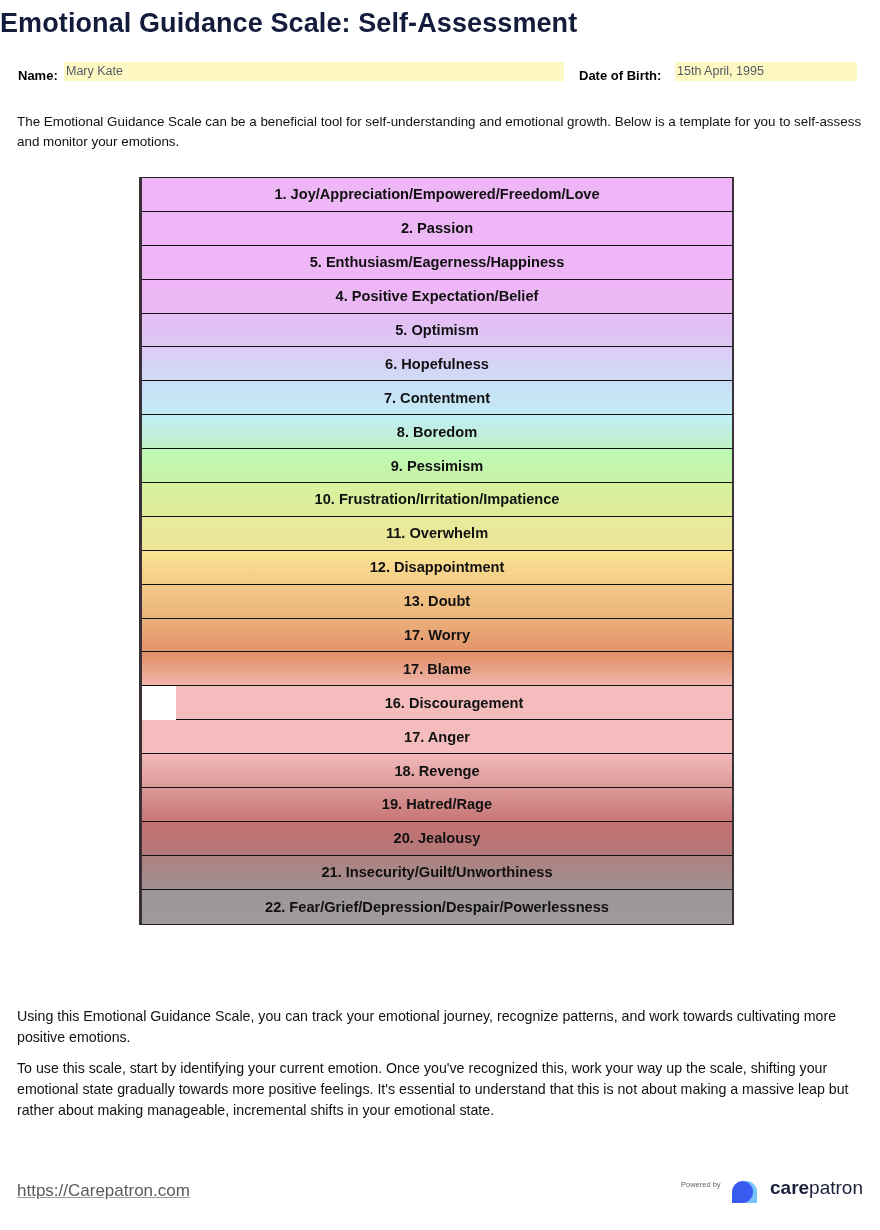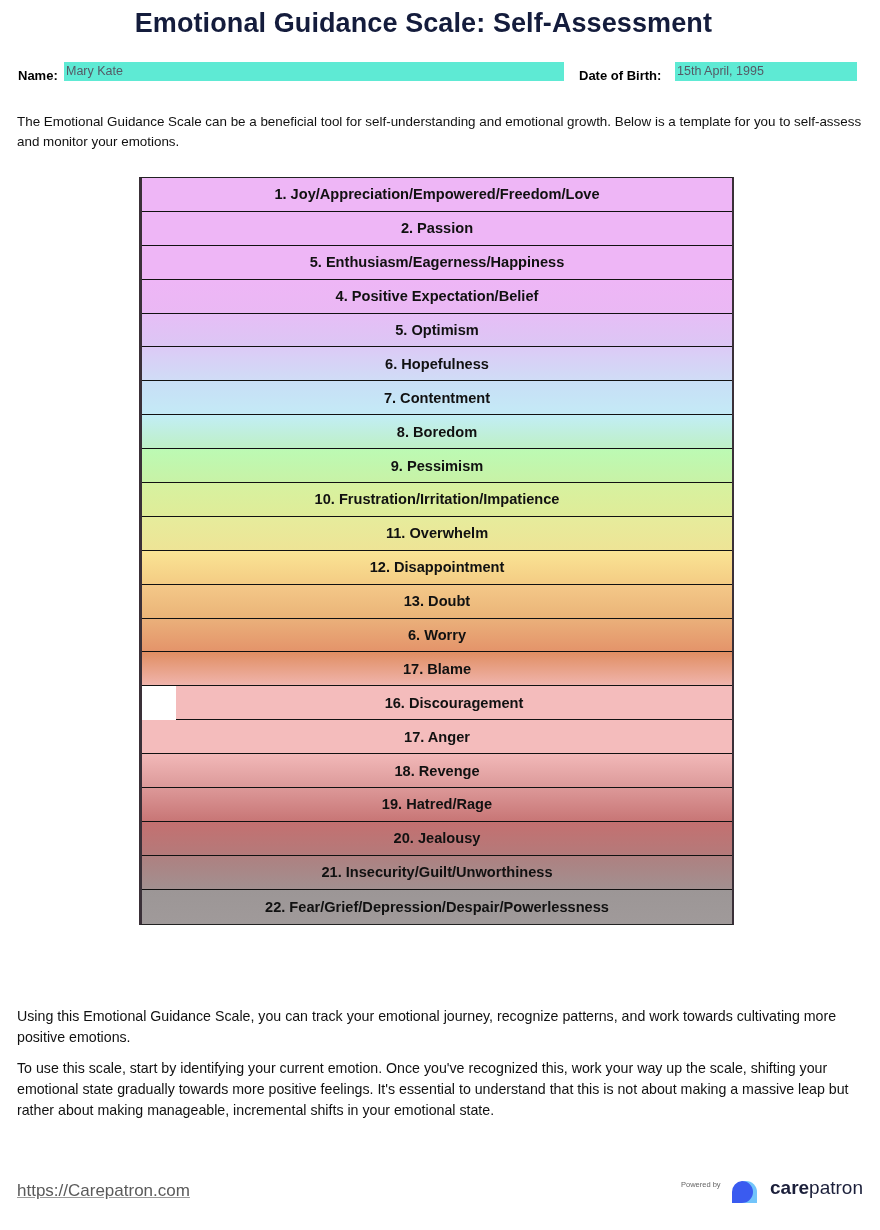--- a/index.html
+++ b/index.html
@@ -1,24 +1,24 @@
 <!DOCTYPE html>
 <html><head>
 <meta charset="utf-8">
 <style>
   html, body { margin: 0; padding: 0; background: #ffffff; }
   body { width: 880px; height: 1230px; position: relative; overflow: hidden;
          font-family: "Liberation Sans", sans-serif; color: #111; }
 
-  .title { position: absolute; top: 8px; left: 0; width: 712px; text-align: right;
+  .title { position: absolute; top: 8px; left: 0; width: 712px; text-align: left;
            font-size: 27px; font-weight: bold; color: #141c3c; letter-spacing: 0.1px; }
 
   .field-row { position: absolute; top: 62px; left: 18px; width: 842px; height: 22px; }
   .field-label { position: absolute; top: 6px; font-size: 13px; font-weight: bold; color: #000; }
-  .field-value { position: absolute; top: 0; height: 19px; background: #5eead4;
+  .field-value { position: absolute; top: 0; height: 19px; background: #fef9c3;
                  font-size: 12.5px; color: #555a66; padding: 2px 2px 0 2px; box-sizing: border-box; }
   #name-label { left: 0; }
   #name-value { left: 46px; width: 500px; }
   #dob-label { left: 561px; }
   #dob-value { left: 657px; width: 182px; }
 
   .intro { position: absolute; top: 112px; left: 17px; width: 850px;
            font-size: 13.4px; line-height: 20px; color: #111; }
 
   .scale { position: absolute; top: 177px; left: 139px; width: 595px;
@@ -61,21 +61,21 @@
     <div class="scale-row" style="background: linear-gradient(rgb(238, 182, 246), rgb(234, 184, 244));">4. Positive Expectation/Belief</div>
     <div class="scale-row" style="background: linear-gradient(rgb(230, 190, 246), rgb(220, 198, 244));">5. Optimism</div>
     <div class="scale-row" style="background: linear-gradient(rgb(220, 202, 246), rgb(208, 220, 246));">6. Hopefulness</div>
     <div class="scale-row" style="background: linear-gradient(rgb(200, 222, 246), rgb(196, 234, 246));">7. Contentment</div>
     <div class="scale-row" style="background: linear-gradient(rgb(194, 238, 246), rgb(190, 240, 198));">8. Boredom</div>
     <div class="scale-row" style="background: linear-gradient(rgb(188, 250, 180), rgb(200, 242, 166));">9. Pessimism</div>
     <div class="scale-row" style="background: linear-gradient(rgb(214, 242, 160), rgb(224, 236, 152));">10. Frustration/Irritation/Impatience</div>
     <div class="scale-row" style="background: linear-gradient(rgb(230, 236, 156), rgb(238, 228, 150));">11. Overwhelm</div>
     <div class="scale-row" style="background: linear-gradient(rgb(250, 228, 148), rgb(244, 204, 132));">12. Disappointment</div>
     <div class="scale-row" style="background: linear-gradient(rgb(244, 200, 136), rgb(234, 180, 120));">13. Doubt</div>
-    <div class="scale-row" style="background: linear-gradient(rgb(234, 176, 122), rgb(228, 148, 106));">6. Worry</div>
+    <div class="scale-row" style="background: linear-gradient(rgb(234, 176, 122), rgb(228, 148, 106));">17. Worry</div>
     <div class="scale-row" style="background: linear-gradient(rgb(224, 142, 98), rgb(240, 180, 172));">17. Blame</div>
     <div class="scale-row" style="background: linear-gradient(rgb(244, 188, 188), rgb(244, 188, 188)); margin-left: 34px;">16. Discouragement</div>
     <div class="scale-row" style="background: linear-gradient(rgb(244, 188, 188), rgb(244, 188, 188));">17. Anger</div>
     <div class="scale-row" style="background: linear-gradient(rgb(242, 184, 184), rgb(220, 154, 154));">18. Revenge</div>
     <div class="scale-row" style="background: linear-gradient(rgb(220, 152, 152), rgb(200, 118, 118));">19. Hatred/Rage</div>
     <div class="scale-row" style="background: linear-gradient(rgb(196, 112, 112), rgb(180, 122, 122));">20. Jealousy</div>
     <div class="scale-row" style="background: linear-gradient(rgb(174, 128, 128), rgb(162, 144, 144));">21. Insecurity/Guilt/Unworthiness</div>
     <div class="scale-row" style="background: linear-gradient(rgb(156, 150, 150), rgb(160, 154, 154));">22. Fear/Grief/Depression/Despair/Powerlessness</div>
   </div>
 

